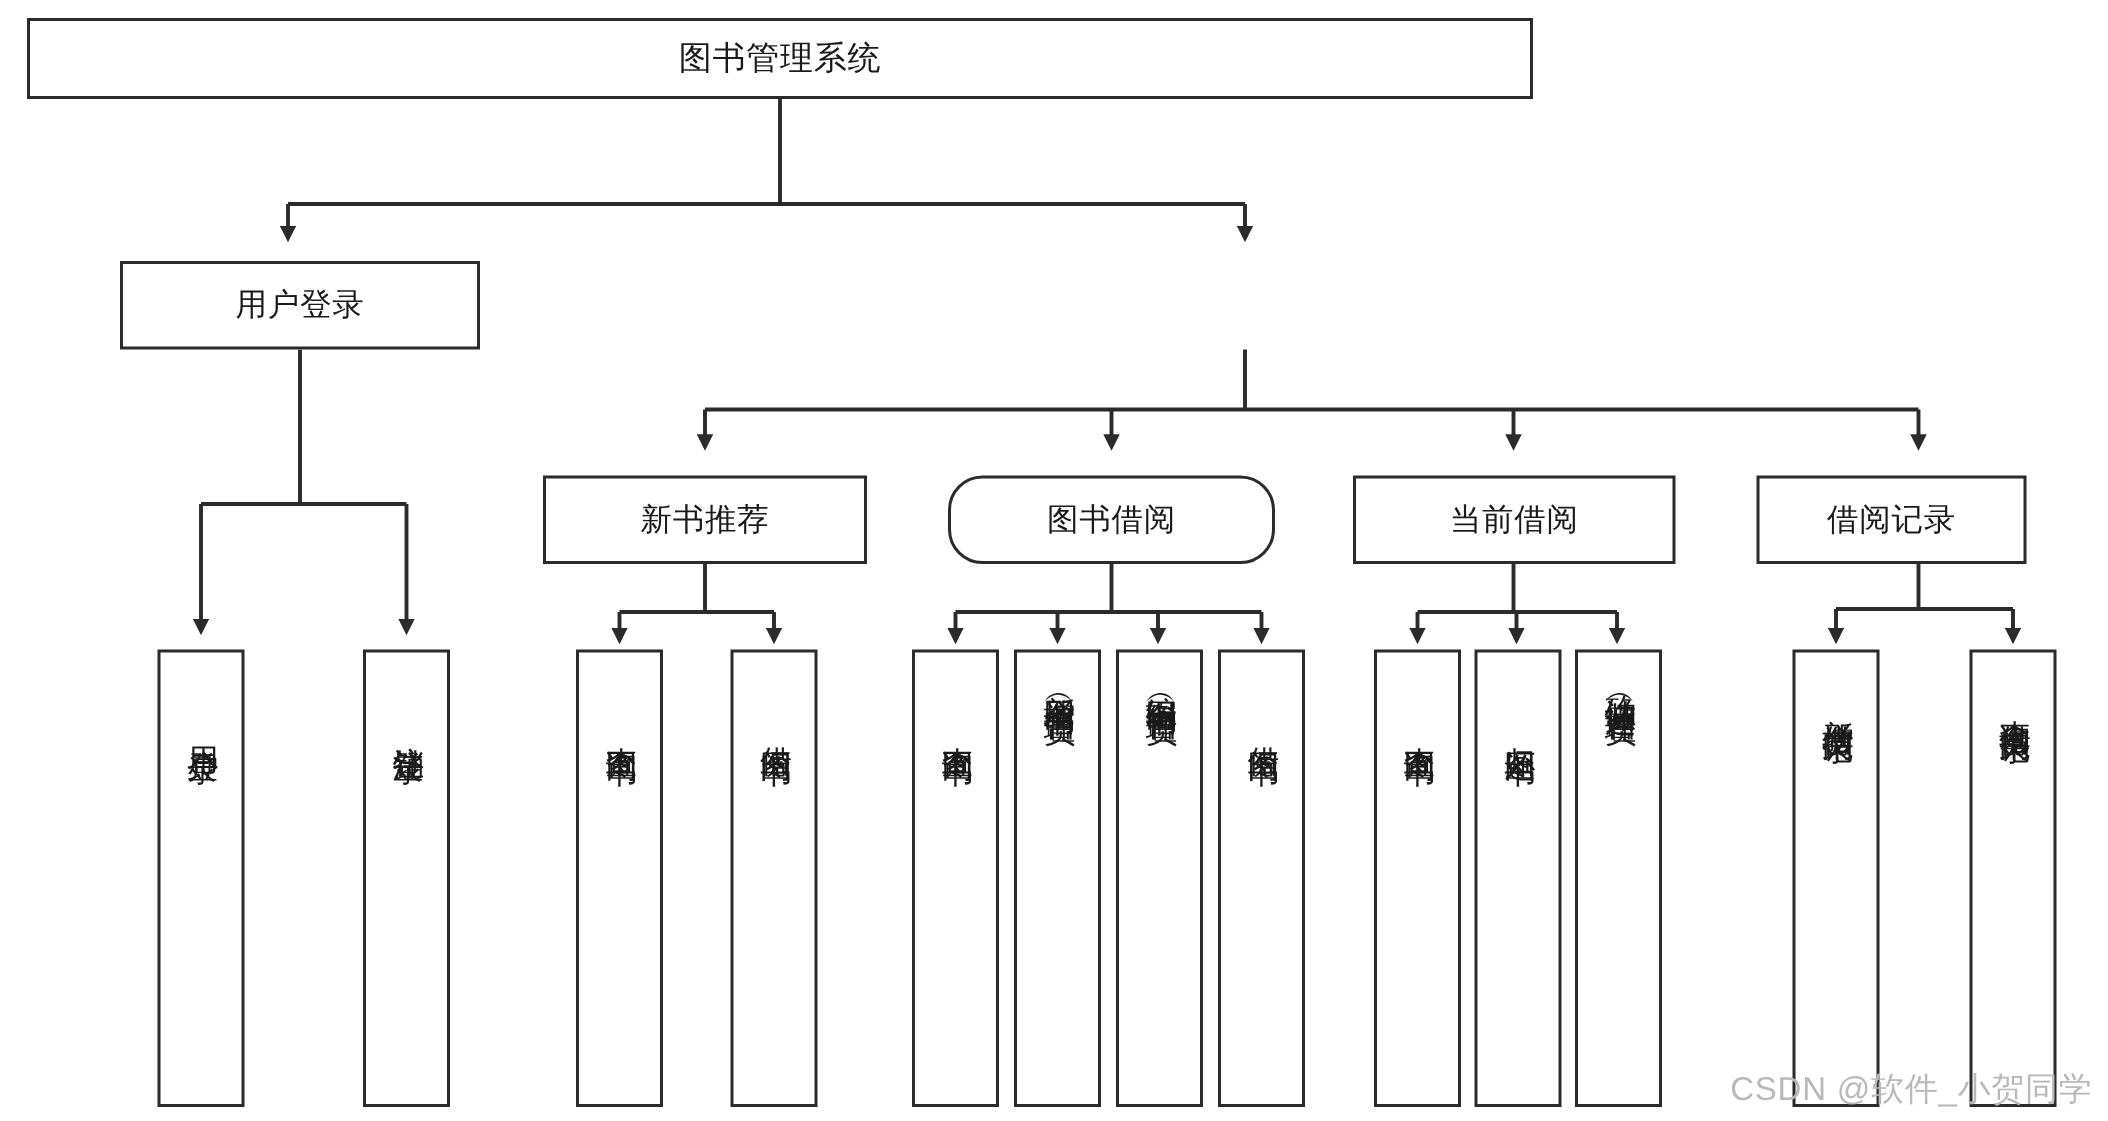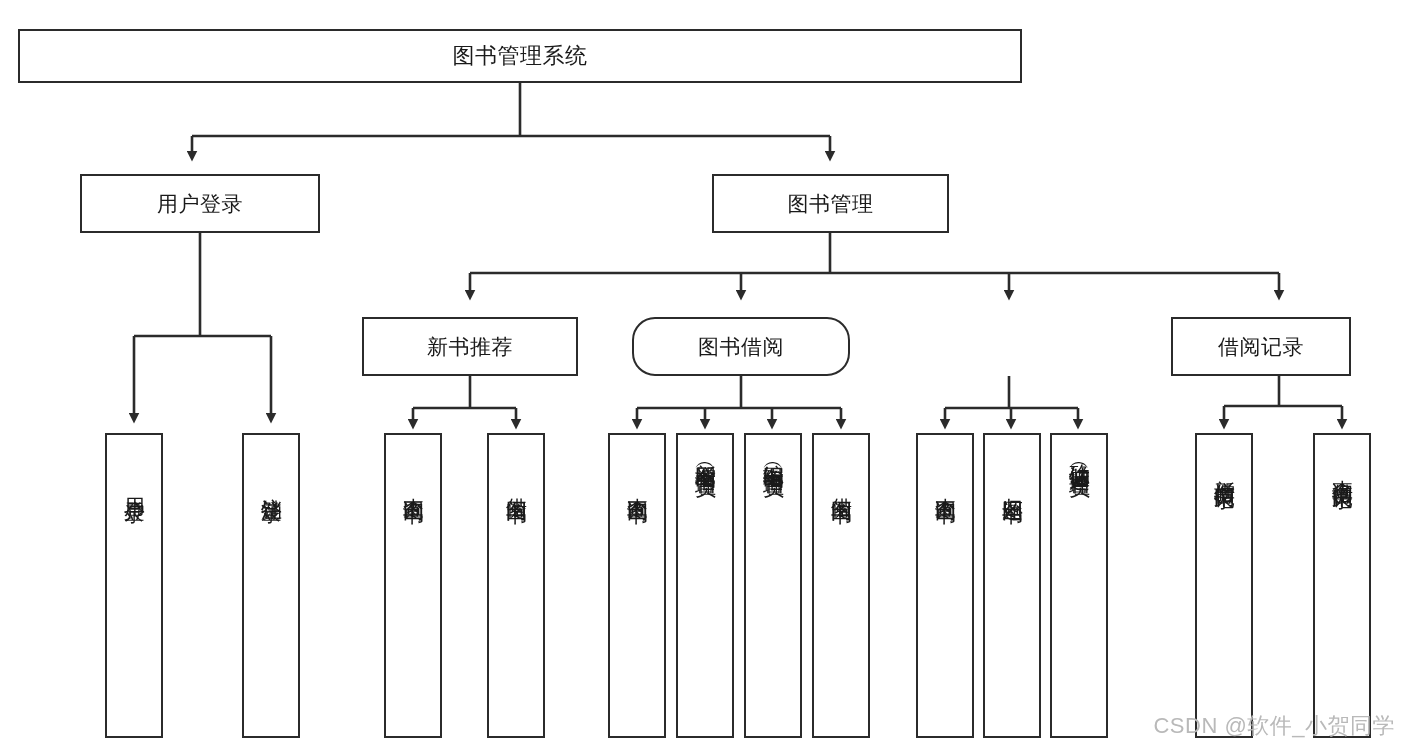--- a/index.html
+++ b/index.html
@@ -116,36 +116,36 @@
       <path d="M1011,408 L1011,420" marker-end="url(#arrow)"></path>
       <path d="M1078,408 L1078,420" marker-end="url(#arrow)"></path>
 
       <path d="M1279,376 L1279,406"></path>
       <path d="M1224,406 L1342,406"></path>
       <path d="M1224,406 L1224,420" marker-end="url(#arrow)"></path>
       <path d="M1342,406 L1342,420" marker-end="url(#arrow)"></path>
     </g>
   </svg>
 
-  <div class="node horiz root" style="left:18px; top:12px; width:1004px; height:54px;margin-top:17px;">
+  <div class="node horiz root" style="left:18px; top:12px; width:1004px; height:54px;">
     <span class="label">图书管理系统</span>
   </div>
 
   <div class="node horiz" style="left:80px; top:174px; width:240px; height:59px;">
     <span class="label">用户登录</span>
-  </div>
-  <div class="node horiz" style="left:712px; top:174px; width:237px; height:59px;">
-    <span class="label">图书管理</span>
   </div>
 
   <div class="node horiz" style="left:362px; top:317px; width:216px; height:59px;">
     <span class="label">新书推荐</span>
   </div>
   <div class="node horiz" style="left:632px; top:317px; width:218px; height:59px;border-radius:23px;">
     <span class="label">图书借阅</span>
+  </div>
+  <div class="node horiz" style="left:902px; top:317px; width:215px; height:59px;">
+    <span class="label">当前借阅</span>
   </div>
   <div class="node horiz" style="left:1171px; top:317px; width:180px; height:59px;">
     <span class="label">借阅记录</span>
   </div>
 
   <div class="node vert" style="left:105px; top:433px; width:58px; height:305px;">
     <span class="label">用户登录</span>
   </div>
   <div class="node vert" style="left:242px; top:433px; width:58px; height:305px;">
     <span class="label">注销登录</span>

